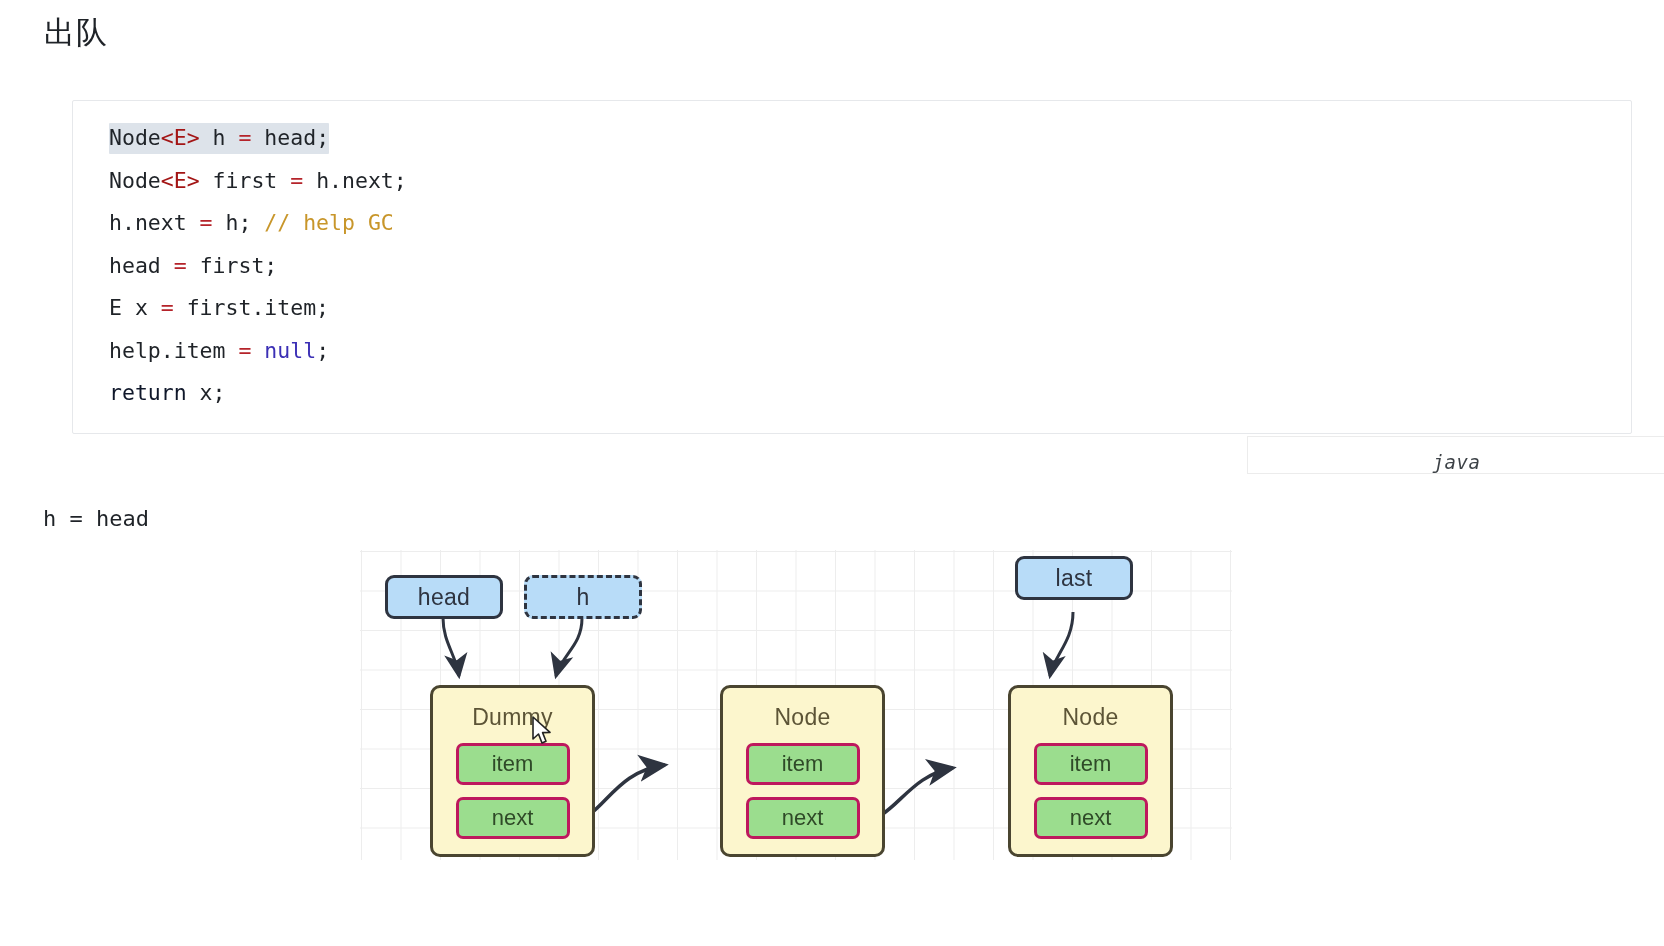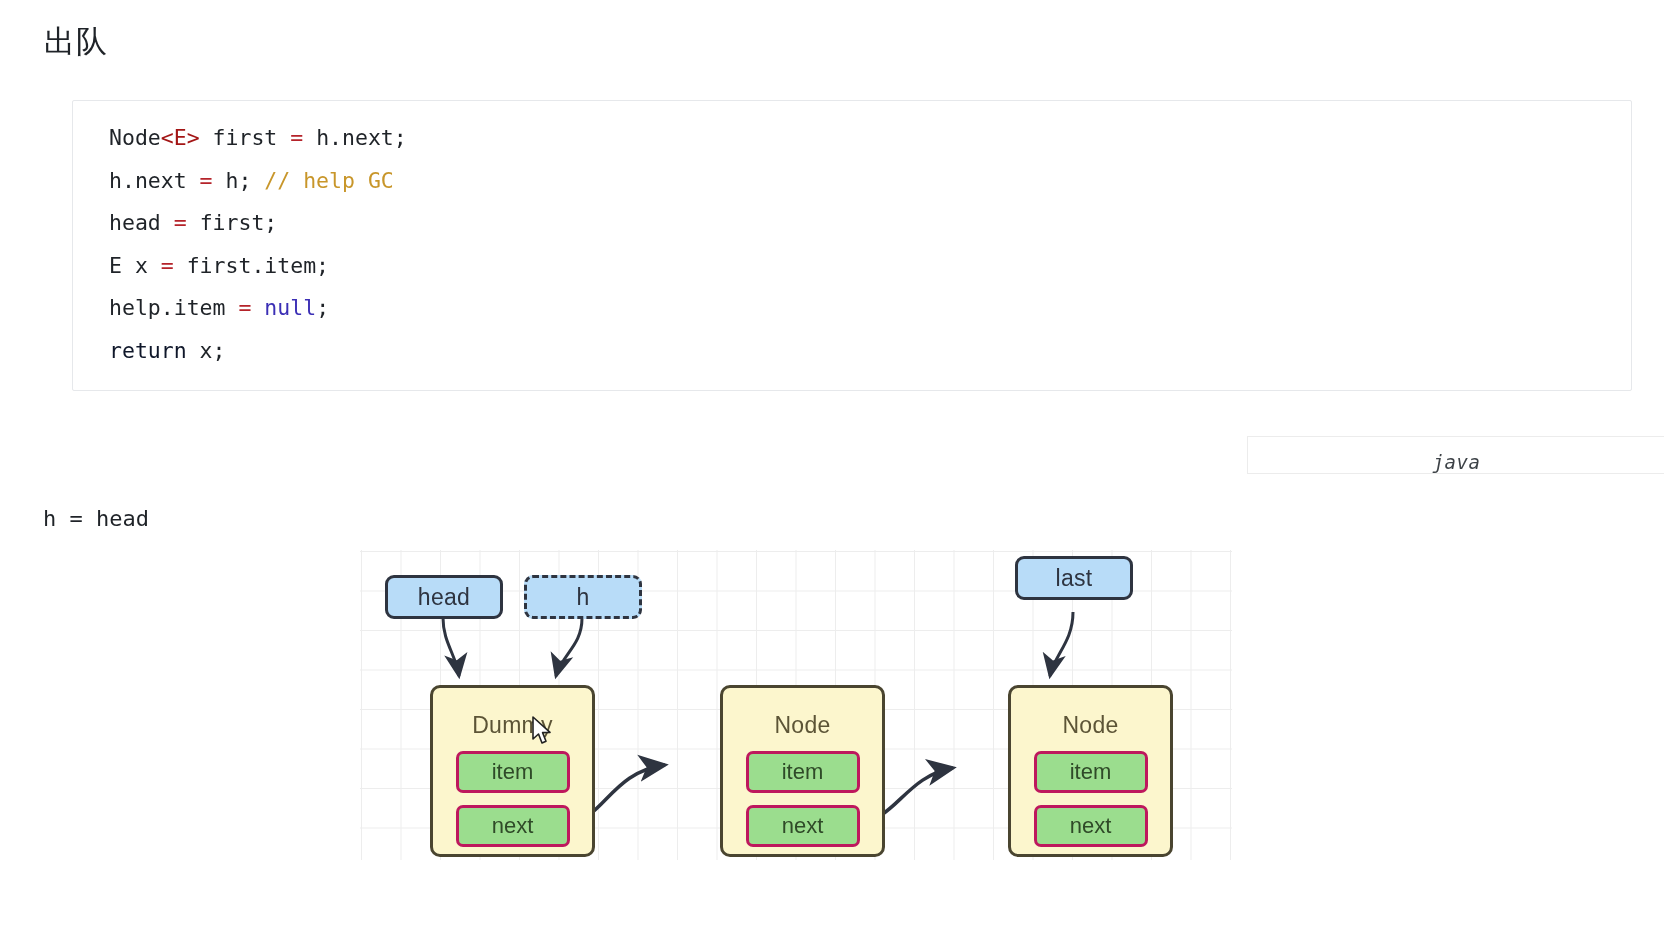--- a/index.html
+++ b/index.html
@@ -13,21 +13,21 @@
     position: relative;
     overflow: hidden;
     font-family: "Liberation Sans", sans-serif;
     color: #24292f;
   }
 
   
   .page-title {
     position: absolute;
     left: 44px;
-    top: 22px;
+    top: 13px;
     font-size: 31px;
     font-weight: 500;
     letter-spacing: 1px;
     color: #1f2328;
     line-height: 1.3;
   }
 
   
   .code-block {
     position: absolute;
@@ -140,21 +140,21 @@
     box-sizing: border-box;
     background: #fcf6cd;
     border: 3px solid #4a4530;
     border-radius: 10px;
     overflow: hidden;
   }
   .node-title {
     text-align: center;
     font-size: 23px;
     color: #5c5436;
-    padding-top: 24px;
+    padding-top: 16px;
     letter-spacing: 0.3px;
   }
   .field-box {
     margin: 12px auto 0 auto;
     width: 114px;
     height: 42px;
     box-sizing: border-box;
     background: #9bdd8e;
     border: 3px solid #be185d;
     border-radius: 7px;
@@ -173,20 +173,21 @@
     pointer-events: none;
   }
 </style>
 </head>
 <body>
 
 <div class="page-title">出队</div>
 
 <div class="code-block">
 
+  <div class="code-line highlighted"><span class="hl"><span class="tok-type">Node</span><span class="tok-generic">&lt;E&gt;</span><span class="tok-plain"> h </span><span class="tok-op">=</span><span class="tok-plain"> head;</span></span></div>
 
   <div class="code-line"><span class="tok-type">Node</span><span class="tok-generic">&lt;E&gt;</span><span class="tok-plain"> first </span><span class="tok-op">=</span><span class="tok-plain"> h.next;</span></div>
 
   <div class="code-line"><span class="tok-plain">h.next </span><span class="tok-op">=</span><span class="tok-plain"> h; </span><span class="tok-comment">// help GC</span></div>
 
   <div class="code-line"><span class="tok-plain">head </span><span class="tok-op">=</span><span class="tok-plain"> first;</span></div>
 
   <div class="code-line"><span class="tok-plain">E x </span><span class="tok-op">=</span><span class="tok-plain"> first.item;</span></div>
 
   <div class="code-line"><span class="tok-plain">help.item </span><span class="tok-op">=</span><span class="tok-plain"> </span><span class="tok-null">null</span><span class="tok-plain">;</span></div>

